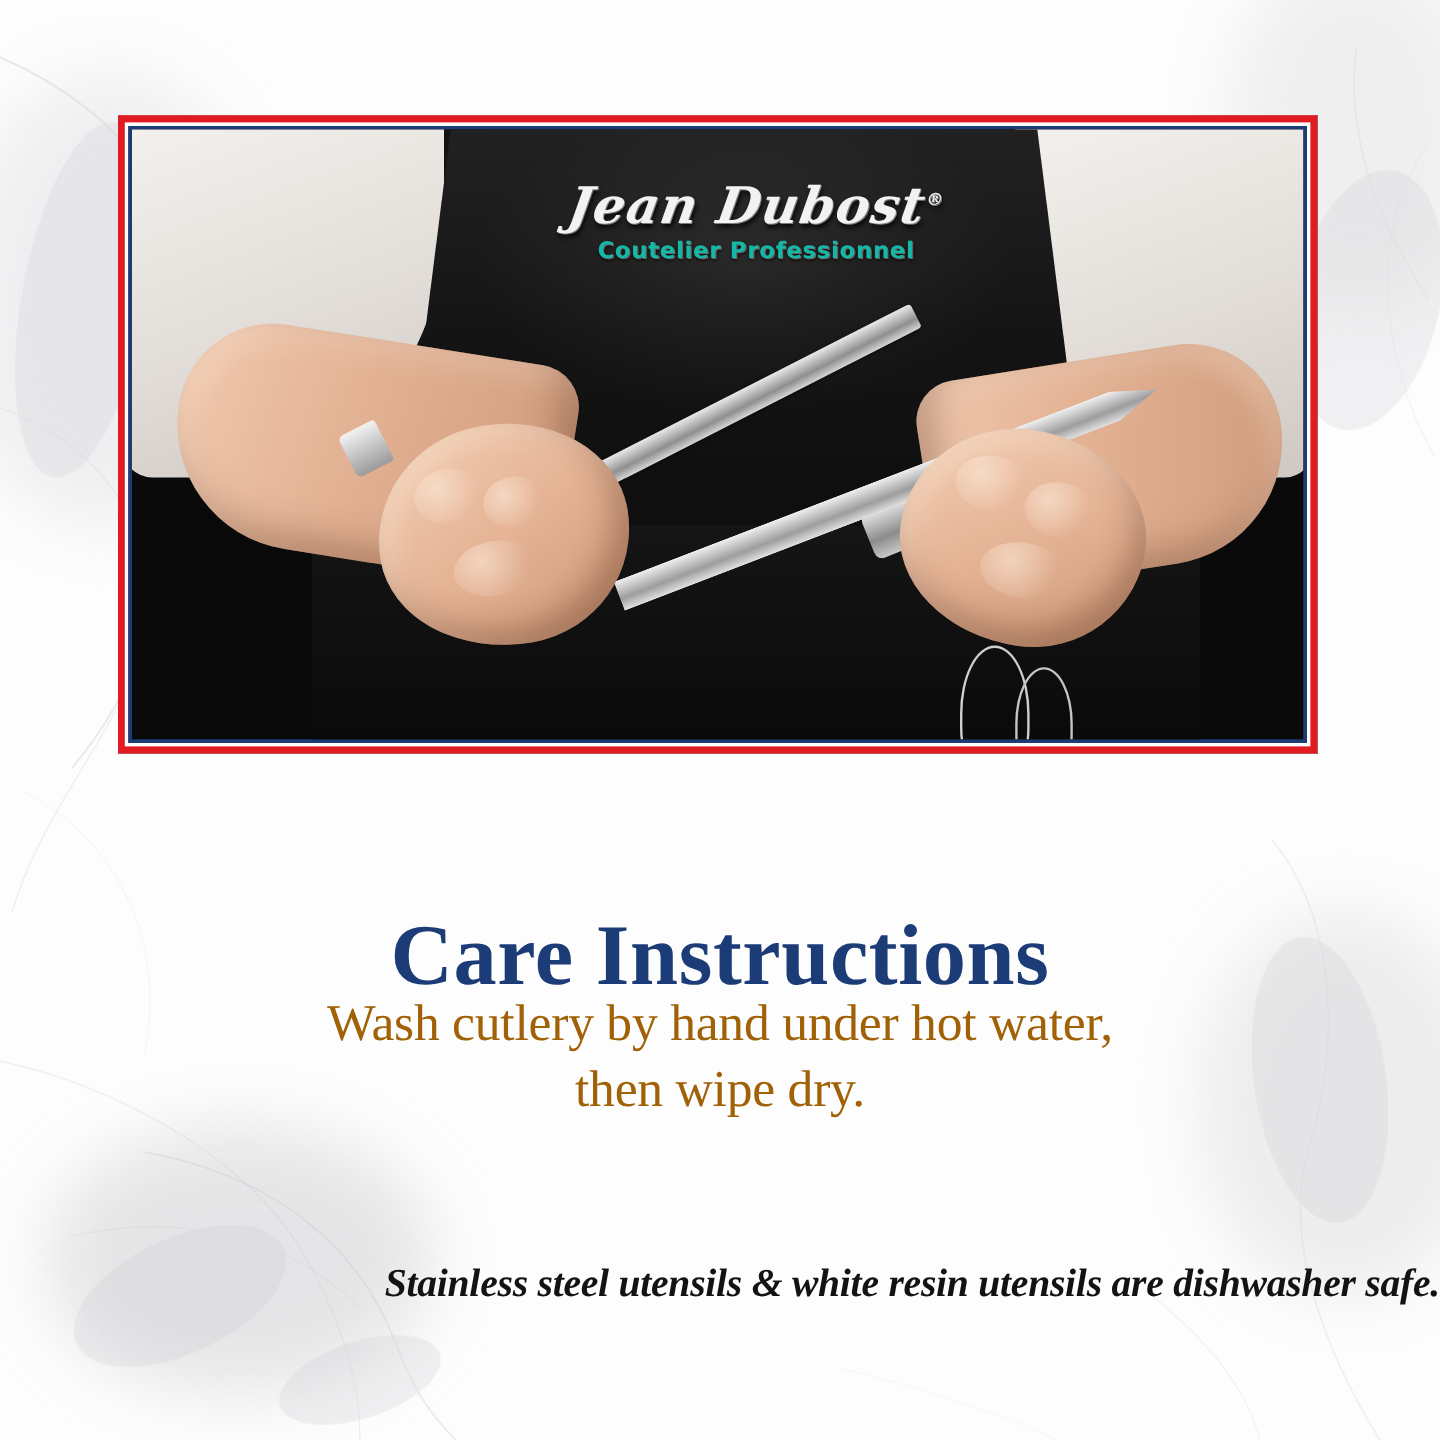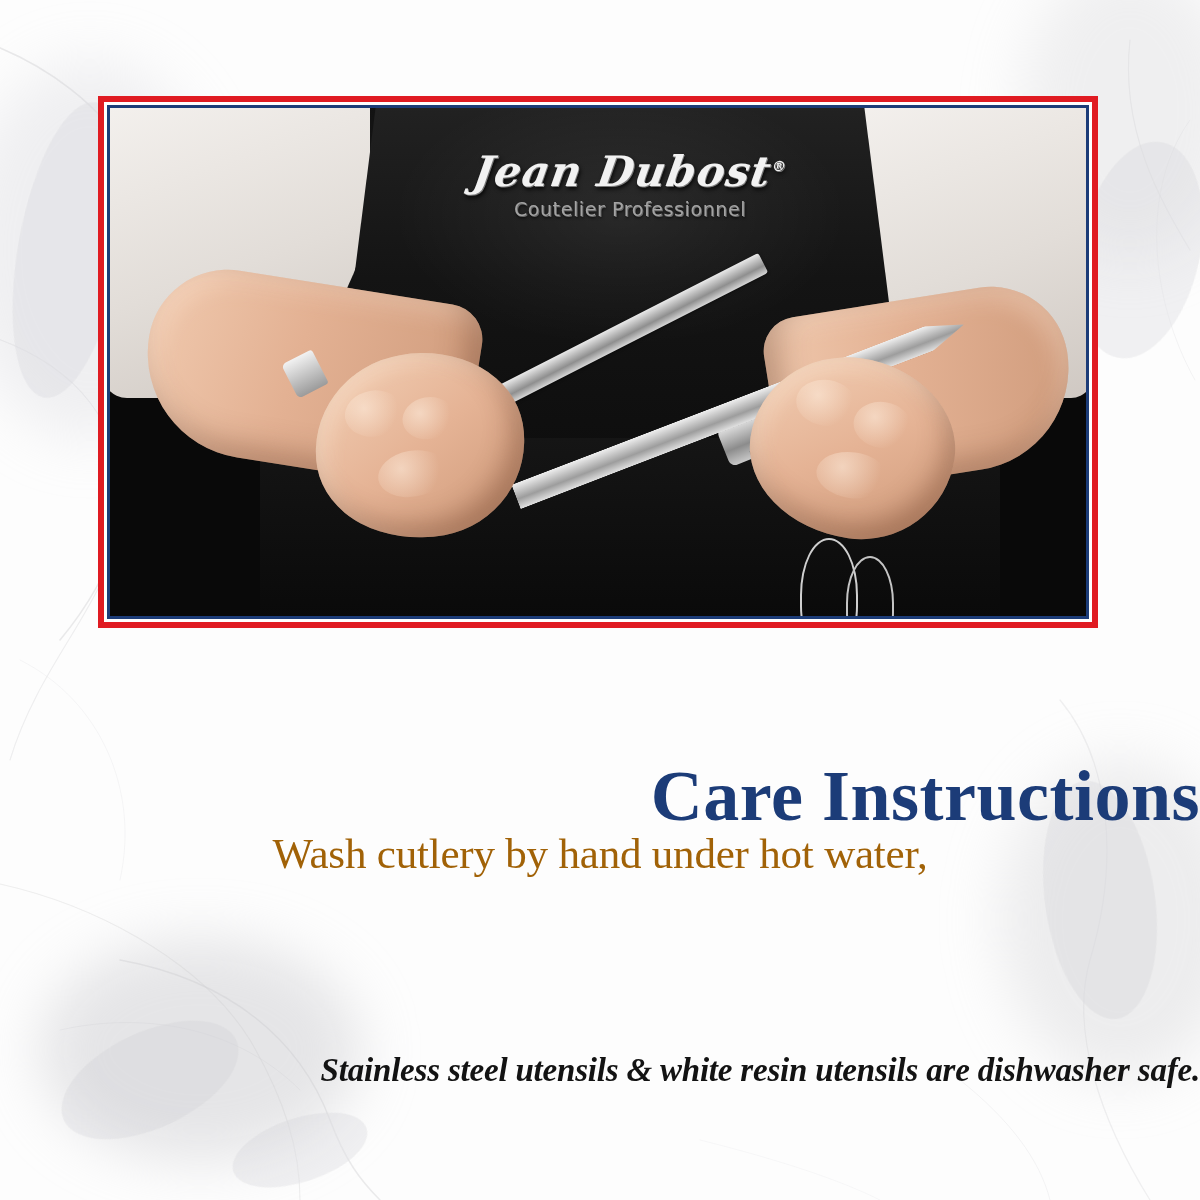--- a/index.html
+++ b/index.html
@@ -169,29 +169,29 @@
     font-size:42px;letter-spacing:1px;color:#f2f2f2;
     text-shadow:1px 1px 0 rgba(255,255,255,.45), 2px 3px 4px rgba(0,0,0,.9);
     transform:skewX(-9deg);
     line-height:1.05;
     white-space:nowrap;
   }
   #logo-script sup{font-size:14px;vertical-align:super;font-style:normal;}
   #logo-sub{
     margin-top:4px;
     font-family:"DejaVu Sans", sans-serif;
-    font-size:19px;letter-spacing:.6px;color:#a3a3a3;font-weight:400;
+    font-size:19px;letter-spacing:.6px;color:#14b8a6;font-weight:700;
     text-shadow:1px 1px 0 rgba(255,255,255,.35), 1px 2px 3px rgba(0,0,0,.9);
     white-space:nowrap;
   }
 
   
   #care-title{
     position:absolute;left:0;right:0;top:712px;
-    text-align:right;
+    text-align:center;
     font-family:"Liberation Serif", serif;
     font-size:72px;line-height:1;
     color:var(--navy);
     letter-spacing:.5px;
   }
   #body-copy{
     position:absolute;left:0;right:0;top:826px;
     text-align:center;
     font-family:"Liberation Serif", serif;
     color:#a16207;
@@ -294,16 +294,17 @@
 
     </div>
   </div>
 </div>
 
 <h1 id="care-title">Care Instructions</h1>
 
 <div id="body-copy">
   <p class="para line-1">
     <span>Wash cutlery by hand under hot water,</span><br>
+    <span>then wipe dry.</span>
   </p>
 </div>
 
 <div id="footnote">Stainless steel utensils &amp; white resin utensils are dishwasher safe.</div>
 
 </body></html>

